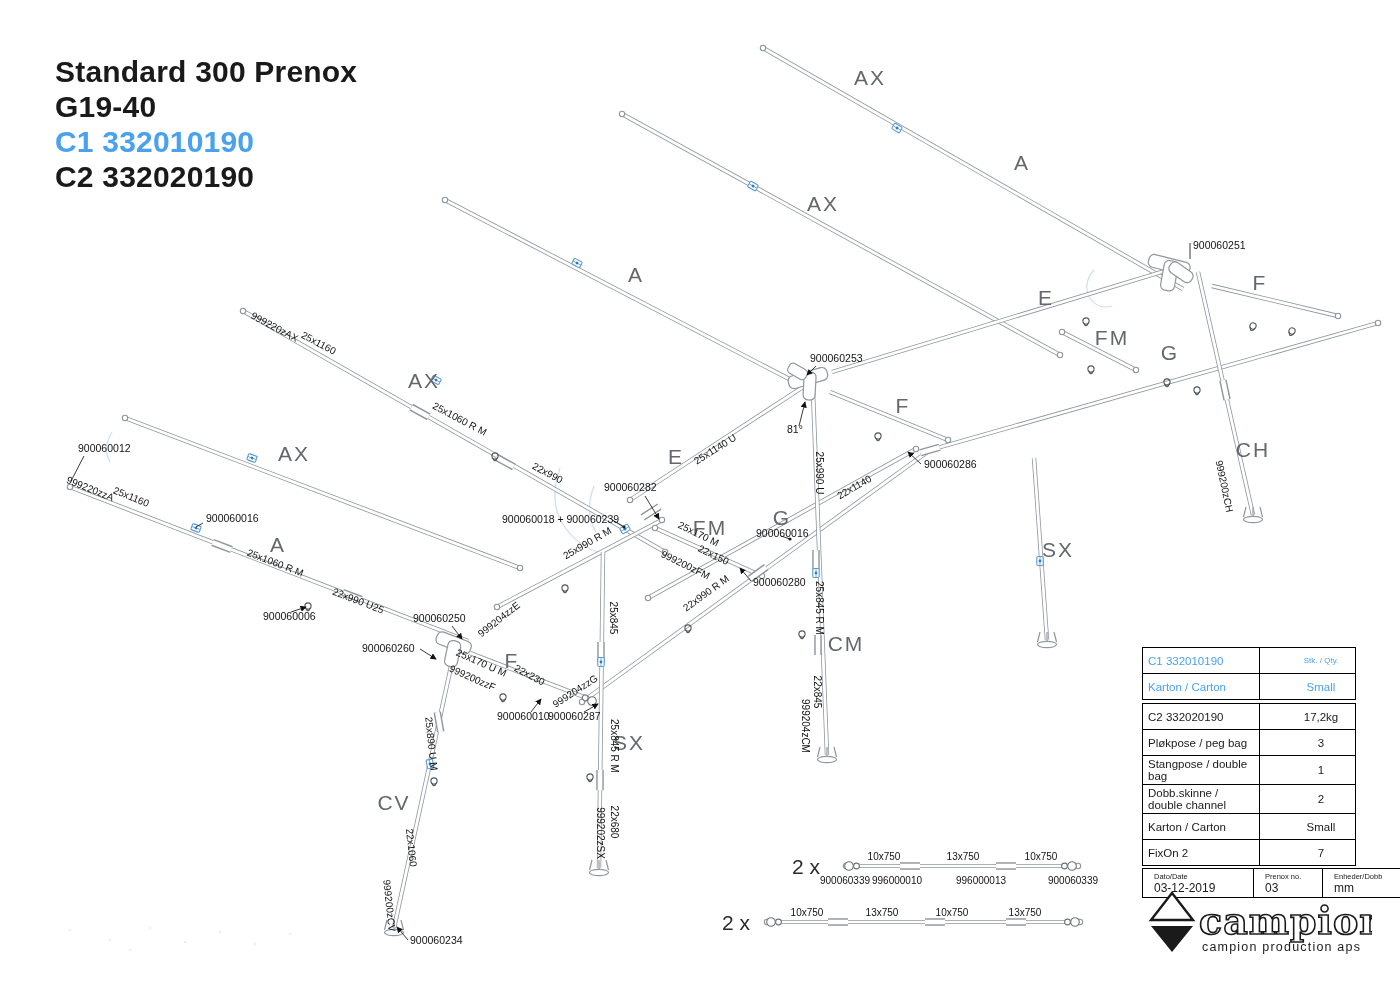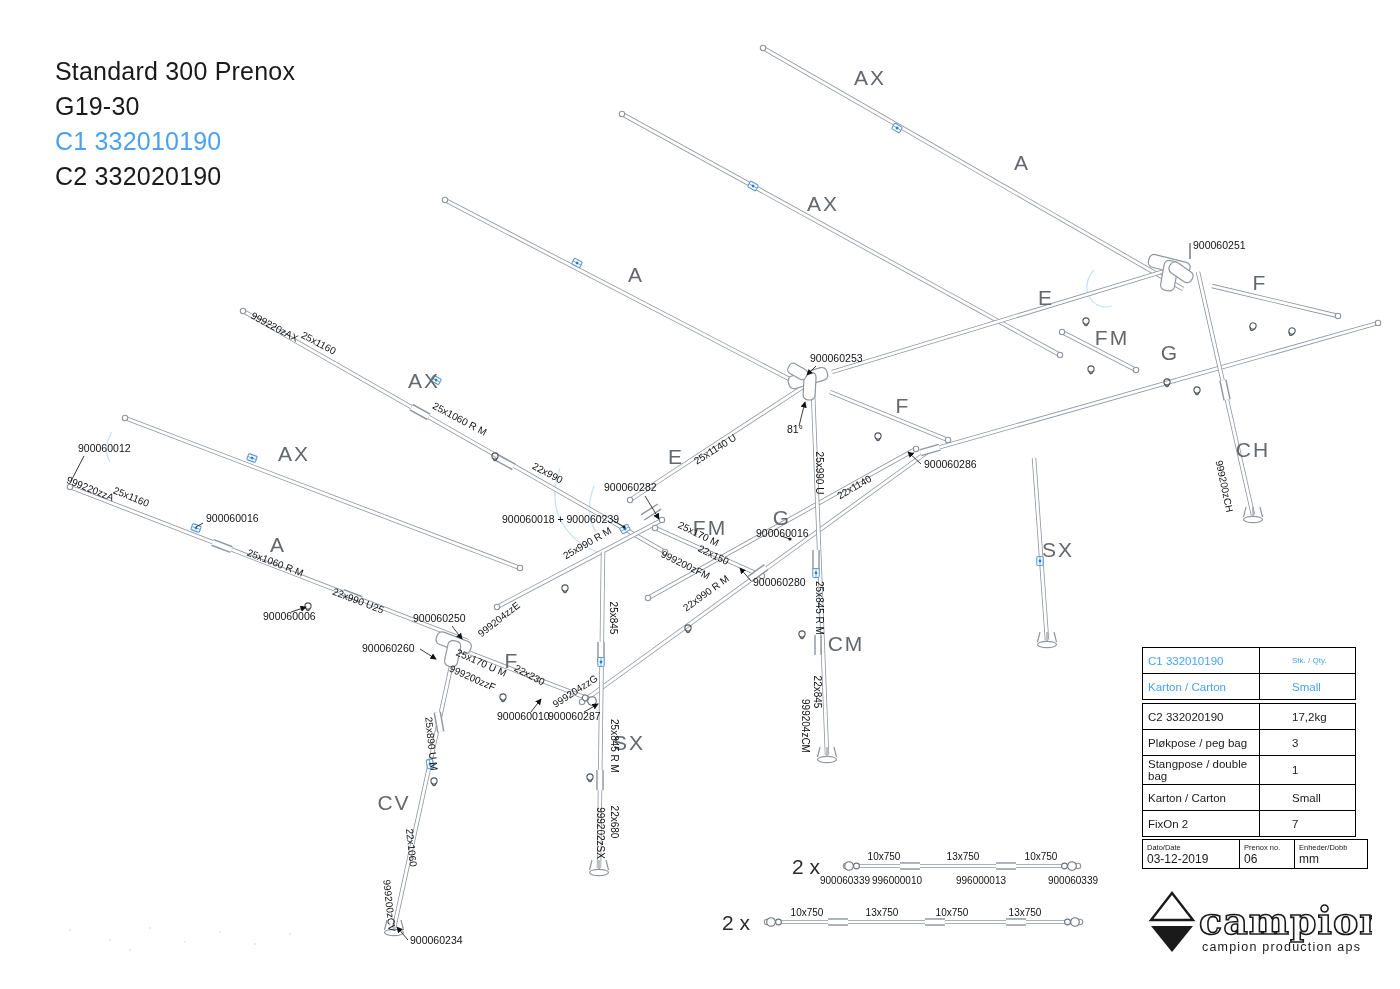--- a/index.html
+++ b/index.html
@@ -1,53 +1,53 @@
 <!DOCTYPE html>
 <html><head>
 <meta charset="utf-8">
 <style>
   html,body{margin:0;padding:0;background:#fff;}
   body{width:1400px;height:989px;position:relative;overflow:hidden;
        font-family:"Liberation Sans",sans-serif;color:#1a1a1a;}
   
   .title-block{position:absolute;left:55px;top:54px;line-height:35px;
-               font-size:25px;font-weight:400;letter-spacing:.2px;}
+               font-size:30px;font-weight:700;letter-spacing:.2px;}
   .title-block .blue{color:#4aa2ef;}
   
   #diagram{position:absolute;left:0;top:0;}
   #diagram text{font-family:"Liberation Sans",sans-serif;}
   .letter{font-size:21px;fill:#63686d;letter-spacing:2px;}
   .part{font-size:10.5px;fill:#121212;}
   .dim{font-size:10px;fill:#121212;}
   .qty{font-size:21px;fill:#2b2b2b;}
   .dim-h{font-size:10px;fill:#121212;}
   .part-h{font-size:10px;fill:#121212;}
   
   .spec-table{position:absolute;left:1142px;top:647px;width:214px;font-size:11.5px;}
   .spec-table table{border-collapse:collapse;width:214px;table-layout:fixed;}
   .spec-table td{border:1px solid #000;padding:2px 5px;height:21px;vertical-align:middle;}
-  .spec-table .val{width:58px;text-align:left;padding-left:32px;}
+  .spec-table .val{width:58px;text-align:center;padding-left:32px;}
   .spec-table .blue{color:#4aa2ef;}
   .spec-table .small{font-size:8px;}
   .t-blue{border:1.5px solid #000;}
   .t-main{margin-top:3px;border:1.5px solid #000;}
   .t-foot{margin-top:2px;border:1.5px solid #000;}
-  .t-foot td{padding:1px 4px;height:26px;}
+  .t-foot td{padding:1px 11px;height:26px;}
   .t-foot .fh{font-size:7.5px;}
   .t-foot .fv{font-size:12px;text-align:left;}
   .t-foot .w1{width:88px}.t-foot .w2{width:46px}.t-foot .w3{width:64px}
   
   .logo{position:absolute;left:1142px;top:888px;}
 </style>
 </head>
 <body>
 
 <div class="title-block">
   <div>Standard 300 Prenox</div>
-  <div>G19-30</div>
+  <div>G19-40</div>
   <div class="blue">C1 332010190</div>
   <div>C2 332020190</div>
 </div>
 
 <svg id="diagram" width="1400" height="989" viewBox="0 0 1400 989">
   <defs>
     <marker id="arr" viewBox="0 0 8 8" refX="7" refY="4" markerWidth="7" markerHeight="7" orient="auto">
       <path d="M0,0 L8,4 L0,8 z" fill="#111"></path>
     </marker>
     <g id="hook" fill="none" stroke="#4e565e" stroke-width="1.1">
@@ -367,39 +367,43 @@
         </tr>
     <tr>
           <td>Pløkpose / peg bag</td>
         <td class="val">3</td>
         </tr>
     <tr>
           <td>Stangpose / double bag</td>
         <td class="val">1</td>
         </tr>
     <tr>
+          <td>Dobb.skinne / double channel</td>
+        <td class="val">2</td>
+        </tr>
+    <tr>
           <td>Karton / Carton</td>
         <td class="val">Small</td>
         </tr>
     <tr>
           <td>FixOn 2</td>
         <td class="val">7</td>
         </tr>
   </tbody>
     </table>
   <table class="t-foot">
     <tbody>
         <tr>
       <td class="w1">
         <div class="fh">Dato/Date</div>
         <div class="fv">03-12-2019</div>
       </td>
       <td class="w2">
         <div class="fh">Prenox no.</div>
-        <div class="fv">06</div>
+        <div class="fv">03</div>
       </td>
       <td class="w3">
         <div class="fh">Enheder/Dobb</div>
         <div class="fv">mm</div>
       </td>
     </tr>
   </tbody>
     </table>
 </div>
 

